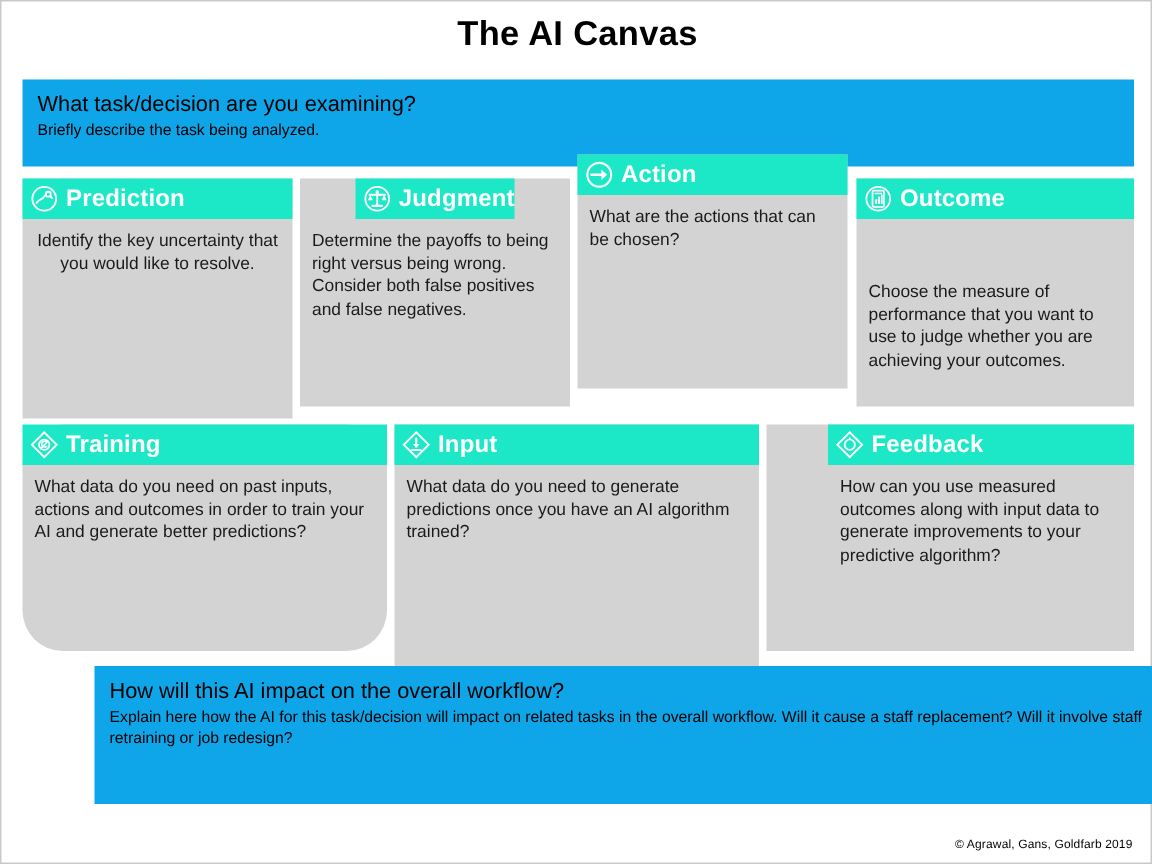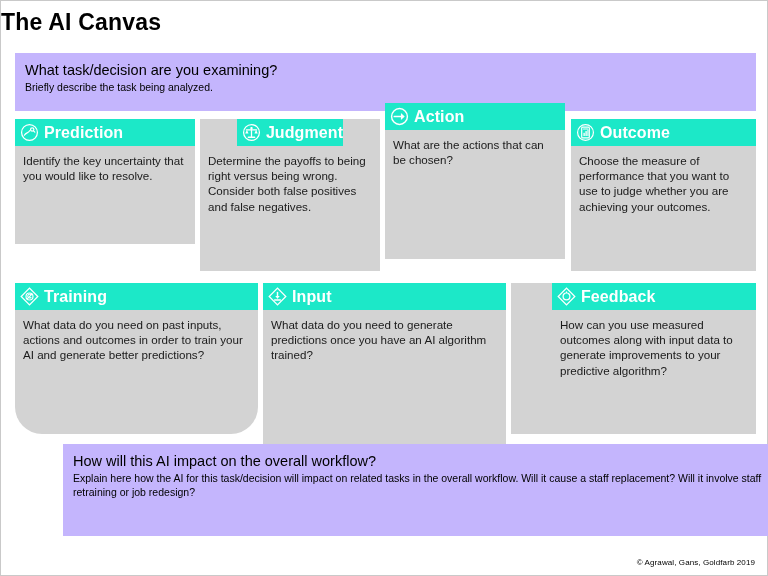--- a/index.html
+++ b/index.html
@@ -25,30 +25,31 @@
     box-sizing: border-box;
     background: #ffffff;
   }
 
   
   #page-title {
     position: absolute;
     left: 0;
     top: 8px;
     width: 768px;
+    text-align: center;
     font-size: 23px;
     font-weight: bold;
     letter-spacing: 0.2px;
     color: #000000;
   }
 
   
   .banner {
     position: absolute;
-    background: #c4b5fd;
+    background: #0ea5e9;
     box-sizing: border-box;
     padding: 8px 10px 0 10px;
   }
   .banner-q {
     font-size: 14.5px;
     line-height: 18px;
     color: #000000;
   }
   .banner-sub {
     font-size: 10.5px;
@@ -107,24 +108,24 @@
   }
   .icon {
     width: 19px;
     height: 19px;
     flex: 0 0 19px;
     display: block;
   }
   .icon svg { display: block; }
 
   
-  #card-prediction { left: 14px;  top: 118px; width: 180px; height: 125px; }
+  #card-prediction { left: 14px;  top: 118px; width: 180px; height: 160px; text-align: center; }
   #card-judgment   { left: 199px; top: 118px; width: 180px; height: 152px; align-items: center; }
   #card-action     { left: 384px; top: 102px; width: 180px; height: 156px; }
-  #card-outcome    { left: 570px; top: 118px; width: 185px; height: 152px; }
+  #card-outcome    { left: 570px; top: 118px; width: 185px; height: 152px; gap: 34px; }
 
   
   #card-training { left: 14px;  top: 282px; width: 243px; height: 151px; border-radius: 27px; }
   #card-input    { left: 262px; top: 282px; width: 243px; height: 196px; }
   #card-feedback { left: 510px; top: 282px; width: 245px; height: 151px; padding-left: 41px; }
 
   
   #copyright {
     position: absolute;
     right: 12px;

